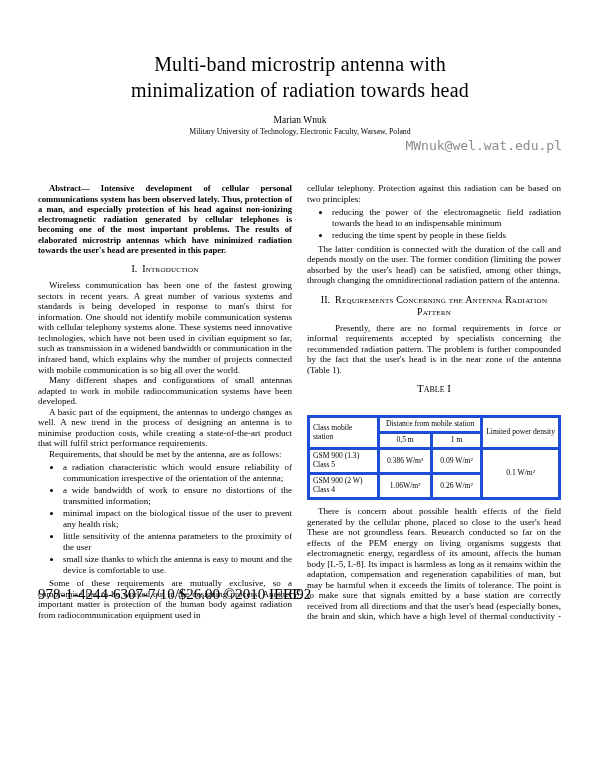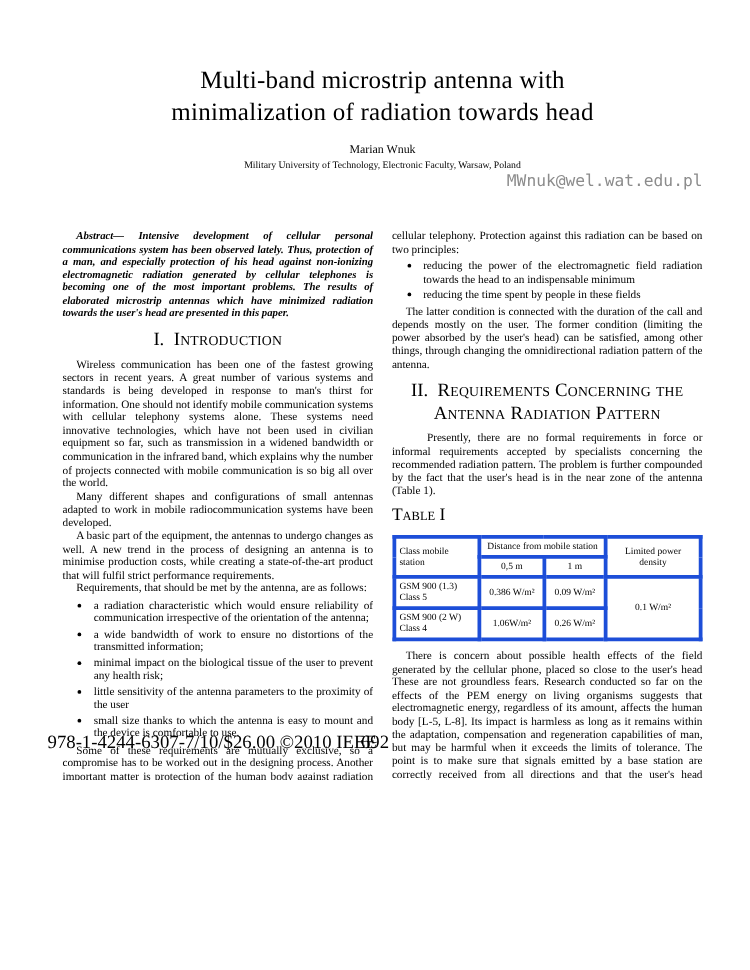--- a/index.html
+++ b/index.html
@@ -1,35 +1,35 @@
 <!DOCTYPE html>
 <html><head>
 <meta charset="utf-8">
 <style>
   html, body { margin: 0; padding: 0; background: #fff; }
   body { width: 600px; height: 776px; font-family: "Liberation Serif", serif; color: #000; }
   .page {
     position: relative; width: 600px; height: 624px;
-    padding: 52px 38px 0 50px; box-sizing: border-box; overflow: hidden; background: #fff;
+    padding: 52px 38px 0 38px; box-sizing: border-box; overflow: hidden; background: #fff;
   }
   .title { margin: 0; text-align: center; font-size: 20px; font-weight: 400; line-height: 1.28; letter-spacing: 0.2px; }
   .author { margin-top: 12px; text-align: center; font-size: 9.5px; }
   .affil { margin-top: 2px; text-align: center; font-size: 7.8px; }
   .email { margin-top: 2px; text-align: right; font-size: 13px; color: #8c8c8c; font-family: "DejaVu Sans Mono", monospace; }
   .columns { display: flex; gap: 15px; margin-top: 30px; }
   .col { width: 254px; font-size: 9px; line-height: 1.17; text-align: justify; }
   .col p { margin: 0; text-indent: 11px; }
   .col p.no-indent { text-indent: 0; }
   .col p.big-indent { text-indent: 28px; }
-  .abstract { font-weight: bold; font-style: italic; font-size: 8.6px; line-height: 1.2; }
-  .section-heading { text-align: center; font-weight: 400; font-size: 15px; margin: 8px 6px 5px 6px; line-height: 1.2; }
+  .abstract { font-weight: bold; font-size: 8.6px; line-height: 1.2; }
+  .section-heading { text-align: center; font-weight: 400; font-size: 10px; margin: 8px 6px 5px 6px; line-height: 1.2; }
   .sc { font-variant: small-caps; letter-spacing: 0.2px; }
   ul.blist { margin: 3px 0 3px 0; padding-left: 24px; }
   ul.blist li { margin-bottom: 2px; padding-left: 1px; }
-  .table-caption { font-variant: small-caps; font-size: 14px; margin: 7px 0 7px 0; }
+  .table-caption { text-align: center; font-variant: small-caps; font-size: 11px; margin: 7px 0 20px 0; }
   table.paper-table { width: 100%; border-collapse: collapse; table-layout: fixed; font-size: 7.6px; line-height: 1.18; margin-bottom: 6px; }
   table.paper-table td { border: 3px solid #1d4ed8; padding: 2px 3px; text-align: center; vertical-align: middle; word-wrap: break-word; }
   table.paper-table td.ta-left { text-align: left; }
   .footer { position: absolute; left: 38px; right: 38px; bottom: 26px; height: 12px; font-size: 15px; }
   .copyright { position: absolute; left: 0; top: 0; }
   .page-num { position: absolute; left: 0; right: 0; top: 0; text-align: center; }
 </style>
 </head>
 <body>
 

